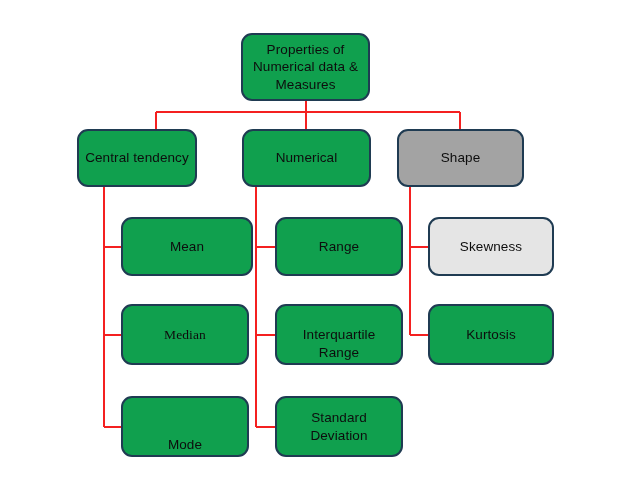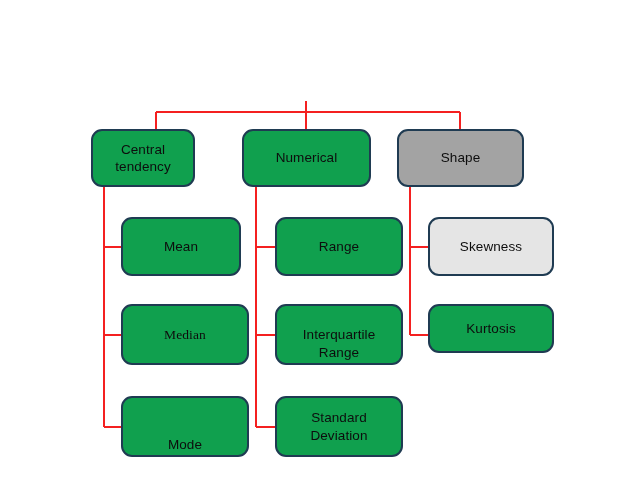--- a/index.html
+++ b/index.html
@@ -66,34 +66,39 @@
       <line x1="104" y1="247" x2="121" y2="247" stroke="#f42020" stroke-width="2" shape-rendering="crispEdges"></line>
       <line x1="104" y1="335" x2="121" y2="335" stroke="#f42020" stroke-width="2" shape-rendering="crispEdges"></line>
       <line x1="104" y1="427" x2="121" y2="427" stroke="#f42020" stroke-width="2" shape-rendering="crispEdges"></line>
       <line x1="256" y1="247" x2="275" y2="247" stroke="#f42020" stroke-width="2" shape-rendering="crispEdges"></line>
       <line x1="256" y1="335" x2="275" y2="335" stroke="#f42020" stroke-width="2" shape-rendering="crispEdges"></line>
       <line x1="256" y1="427" x2="275" y2="427" stroke="#f42020" stroke-width="2" shape-rendering="crispEdges"></line>
       <line x1="410" y1="247" x2="428" y2="247" stroke="#f42020" stroke-width="2" shape-rendering="crispEdges"></line>
       <line x1="410" y1="335" x2="428" y2="335" stroke="#f42020" stroke-width="2" shape-rendering="crispEdges"></line>
     </svg>
 
+  <div class="node root" id="node-root" style="left: 241px; top: 33px; width: 129px; height: 68px; background: rgb(16, 160, 78); border-color: rgb(31, 59, 82); color: rgb(13, 13, 13);">
+    <span class="node-label">Properties of
+Numerical data &amp;
+Measures</span>
+  </div>
 
   <div id="level2-layer">
-      <div class="node" style="left: 91px; top: 129px; width: 104px; height: 58px; background: rgb(16, 160, 78); border-color: rgb(31, 59, 82); color: rgb(13, 13, 13);">
+      <div class="node" style="left: 77px; top: 129px; width: 120px; height: 58px; background: rgb(16, 160, 78); border-color: rgb(31, 59, 82); color: rgb(13, 13, 13);">
         <span class="node-label">Central tendency</span>
       </div>
       <div class="node" style="left: 242px; top: 129px; width: 129px; height: 58px; background: rgb(16, 160, 78); border-color: rgb(31, 59, 82); color: rgb(13, 13, 13);">
         <span class="node-label">Numerical</span>
       </div>
       <div class="node" style="left: 397px; top: 129px; width: 127px; height: 58px; background: #a3a3a3; border-color: rgb(31, 59, 82); color: rgb(13, 13, 13);">
         <span class="node-label">Shape</span>
       </div>
     </div>
   <div id="level3-layer">
-      <div class="node" style="left: 121px; top: 217px; width: 120px; height: 59px; background: rgb(16, 160, 78); border-color: rgb(31, 59, 82); color: rgb(13, 13, 13);">
+      <div class="node" style="left: 121px; top: 217px; width: 132px; height: 59px; background: rgb(16, 160, 78); border-color: rgb(31, 59, 82); color: rgb(13, 13, 13);">
         <span class="node-label">Mean</span>
       </div>
       <div class="node" style="left: 121px; top: 304px; width: 128px; height: 61px; background: rgb(16, 160, 78); border-color: rgb(31, 59, 82); color: rgb(13, 13, 13); font-family: Liberation Serif, serif;">
         <span class="node-label">Median</span>
       </div>
       <div class="node" style="left: 121px; top: 396px; width: 128px; height: 61px; background: rgb(16, 160, 78); border-color: rgb(31, 59, 82); color: rgb(13, 13, 13); align-items: flex-end;">
         <span class="node-label">Mode</span>
       </div>
       <div class="node" style="left: 275px; top: 217px; width: 128px; height: 59px; background: rgb(16, 160, 78); border-color: rgb(31, 59, 82); color: rgb(13, 13, 13);">
         <span class="node-label">Range</span>
@@ -102,18 +107,18 @@
         <span class="node-label">Interquartile
 Range</span>
       </div>
       <div class="node" style="left: 275px; top: 396px; width: 128px; height: 61px; background: rgb(16, 160, 78); border-color: rgb(31, 59, 82); color: rgb(13, 13, 13);">
         <span class="node-label">Standard
 Deviation</span>
       </div>
       <div class="node" style="left: 428px; top: 217px; width: 126px; height: 59px; background: #e5e5e5; border-color: rgb(31, 59, 82); color: rgb(13, 13, 13);">
         <span class="node-label">Skewness</span>
       </div>
-      <div class="node" style="left: 428px; top: 304px; width: 126px; height: 49px; background: rgb(16, 160, 78); border-color: rgb(31, 59, 82); color: rgb(13, 13, 13);">
+      <div class="node" style="left: 428px; top: 304px; width: 126px; height: 61px; background: rgb(16, 160, 78); border-color: rgb(31, 59, 82); color: rgb(13, 13, 13);">
         <span class="node-label">Kurtosis</span>
       </div>
     </div>
 
 </div>
 
 </body></html>

